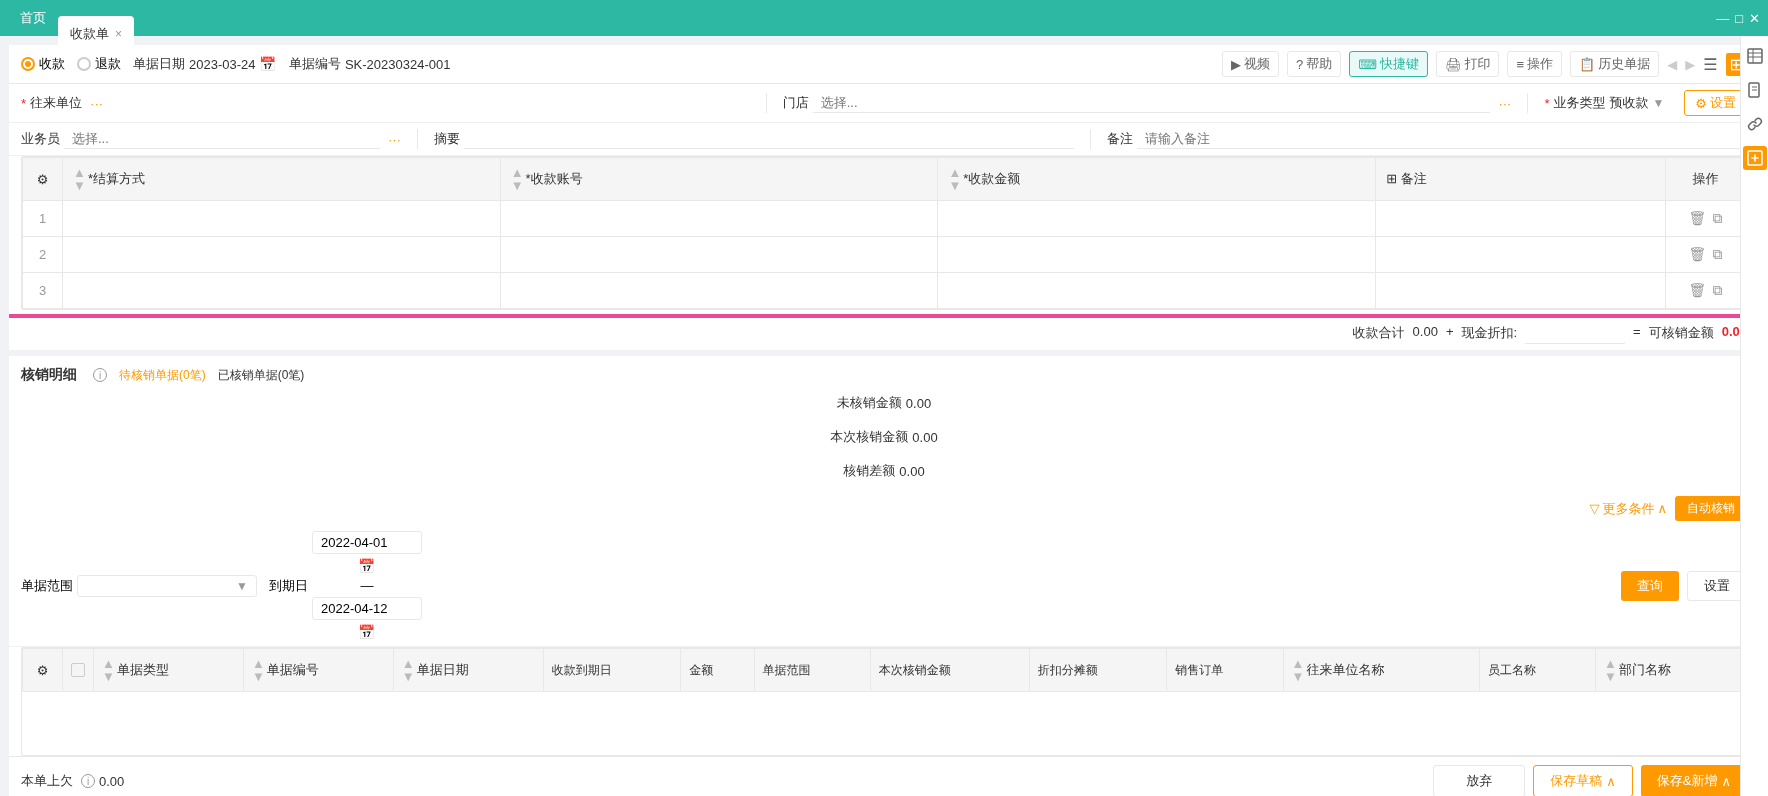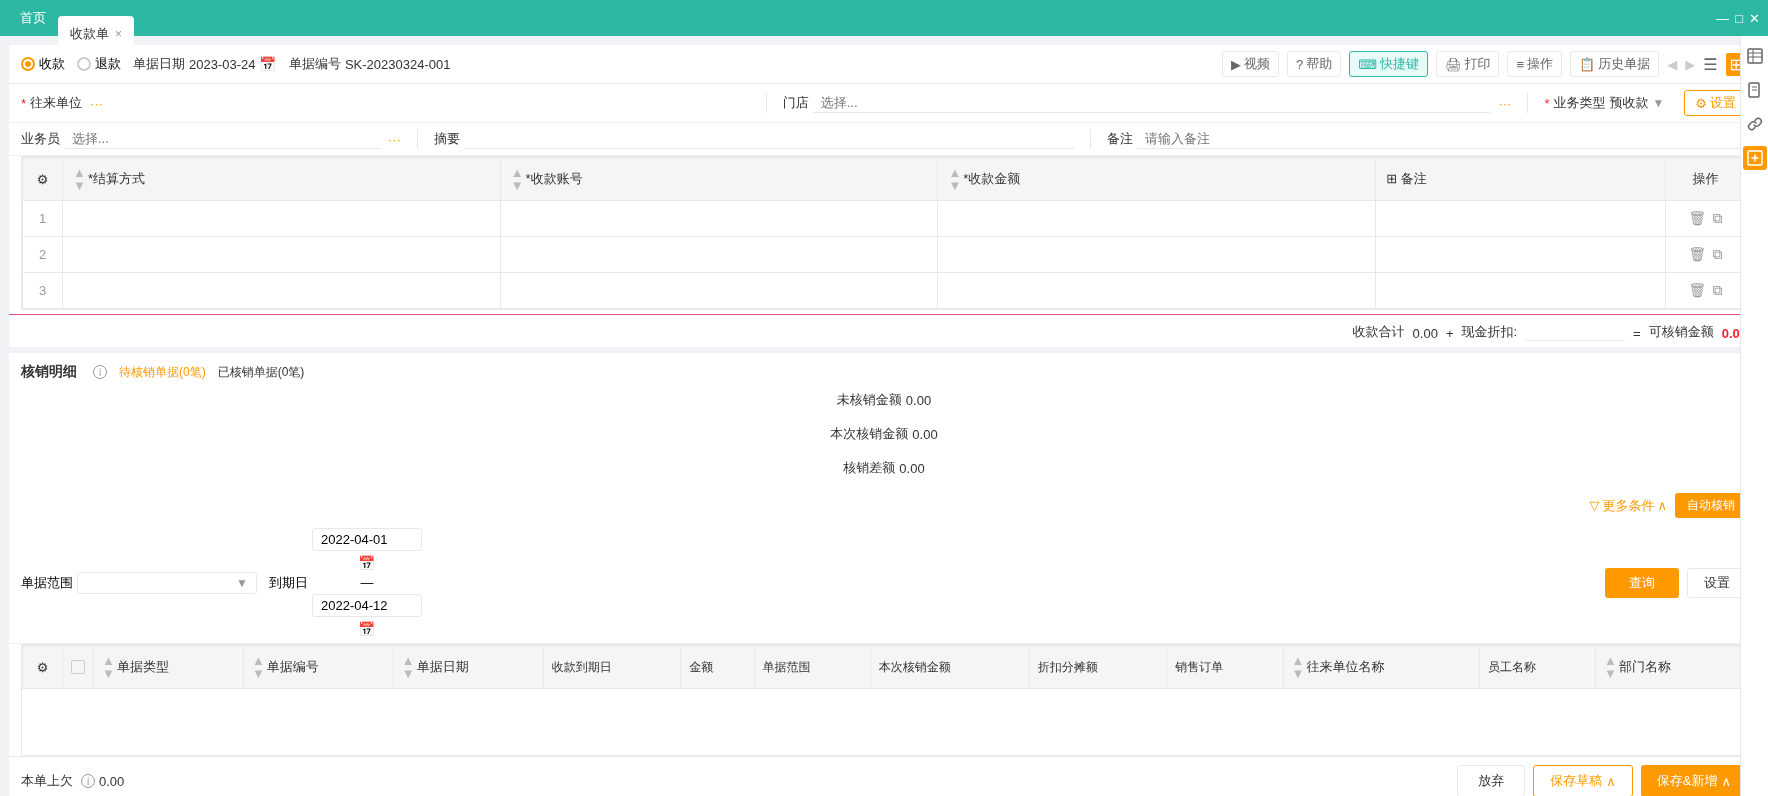--- a/index.html
+++ b/index.html
@@ -166,26 +166,26 @@
       border: 1px solid #e8e8e8;
       color: #333;
       height: 36px;
     }
     .data-table td.row-num { text-align: center; color: #999; width: 30px; }
     .action-icons { display: flex; gap: 6px; justify-content: center; }
     .action-icon { cursor: pointer; color: #999; font-size: 14px; }
 
     
     .table-footer {
-      display: flex; align-items: flex-end; justify-content: flex-end;
+      display: flex; align-items: flex-start; justify-content: flex-end;
       padding: 6px 12px;
       gap: 8px;
       color: #333;
       font-size: 13px;
-      border-top: 1px solid #ec4899;
+      border-top: 4px solid #ec4899;
     }
     .amount-highlight { color: #f5222d; font-weight: bold; }
     .footer-input {
       border: none;
       border-bottom: 1px solid #e8e8e8;
       width: 100px;
       outline: none;
       padding: 2px 4px;
     }
 
@@ -260,21 +260,21 @@
       padding: 3px 8px;
       width: 110px;
       outline: none;
     }
     .date-range { display: flex; align-items: center; gap: 4px; flex-direction: column; }
     .search-btn {
       background: #f90;
       color: #fff;
       border: none;
       border-radius: 3px;
-      padding: 5px 24px;
+      padding: 5px 16px;
       cursor: pointer;
       font-size: 13px;
     }
     .setting-btn2 {
       background: #fff;
       color: #333;
       border: 1px solid #e8e8e8;
       border-radius: 3px;
       padding: 5px 16px;
       cursor: pointer;
@@ -319,21 +319,21 @@
       background: #fff;
       gap: 8px;
     }
     .bottom-bar-left { display: flex; align-items: center; gap: 4px; color: #333; }
     .bottom-bar-right { margin-left: auto; display: flex; gap: 8px; }
     .btn-abandon {
       border: 1px solid #e8e8e8;
       background: #fff;
       color: #333;
       border-radius: 3px;
-      padding: 6px 20px;
+      padding: 6px 32px;
       cursor: pointer;
       font-size: 13px;
     }
     .btn-save-draft {
       border: 1px solid #f90;
       background: #fff;
       color: #f90;
       border-radius: 3px;
       padding: 6px 16px;
       cursor: pointer;

